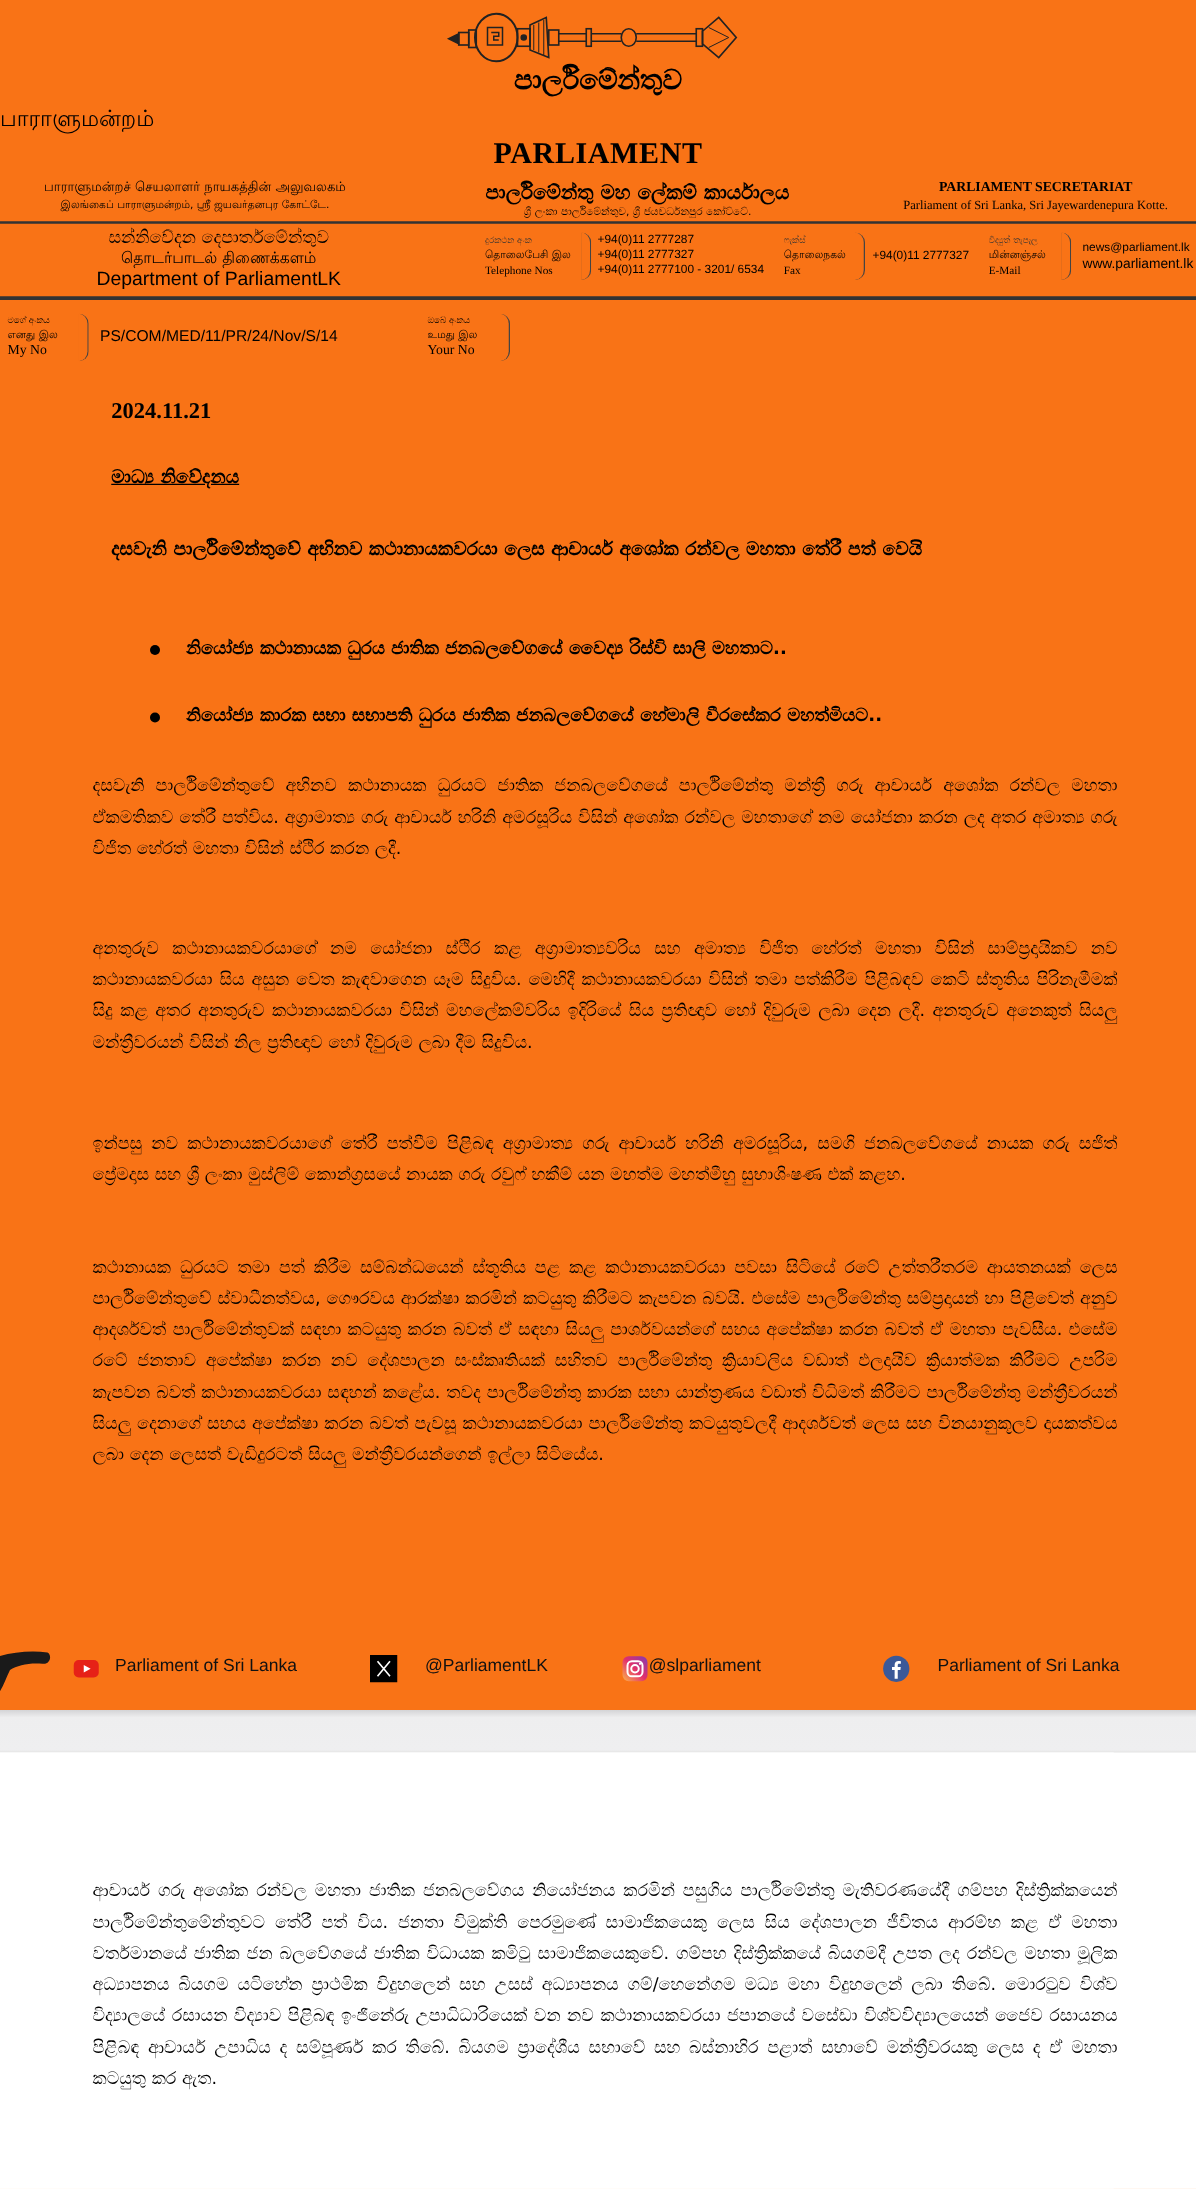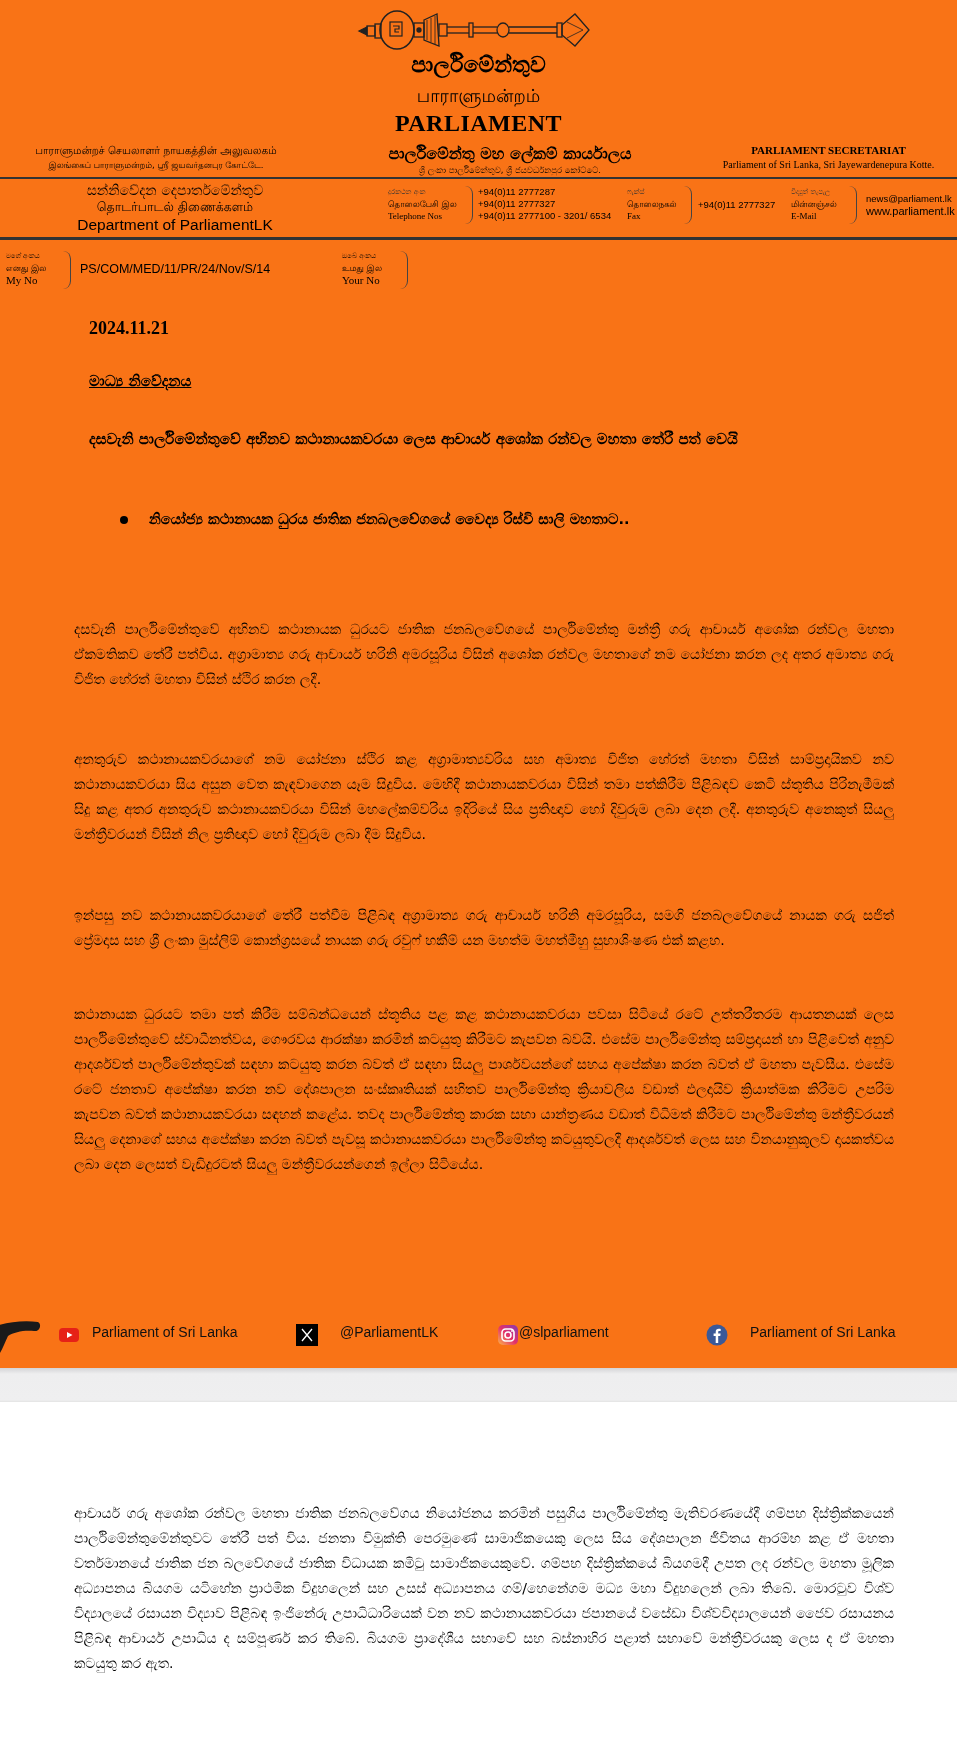--- a/index.html
+++ b/index.html
@@ -8,21 +8,21 @@
 
   .page1 { position: absolute; left: 0; top: 0; width: 957px; height: 1368px; background: #f97316; }
   .page-gap { position: absolute; left: 0; top: 1368px; width: 957px; height: 34px;
               background: linear-gradient(#d4d4d6 0px, #eeeeef 6px, #efeff0 32px, #e3e3e3 34px); }
   .page2 { position: absolute; left: 0; top: 1402px; width: 891px; height: 349px; background: #fff; }
 
   
   .mace { position: absolute; left: 357px; top: 8px; width: 243px; height: 44px; }
   .title-si { position: absolute; left: 0; width: 957px; top: 52px; text-align: center;
               font-family: "DejaVu Sans", sans-serif; font-weight: bold; font-size: 22px; }
-  .title-ta { position: absolute; left: 0; width: 957px; top: 85px; text-align: center;
+  .title-ta { position: absolute; left: 0; width: 957px; top: 85px; text-align: left;
               font-family: "DejaVu Sans", sans-serif; font-size: 18px; }
   .title-en { position: absolute; left: 0; width: 957px; top: 110px; text-align: center;
               font-family: "Liberation Serif", serif; font-weight: bold; font-size: 24px; letter-spacing: 0.5px; }
 
   .org-left { position: absolute; left: 6px; top: 144px; width: 300px; text-align: center; }
   .org-left .l1 { font-family: "DejaVu Sans", sans-serif; font-size: 10.5px; }
   .org-left .l2 { font-family: "DejaVu Sans", sans-serif; font-size: 8.5px; margin-top: 2px; }
   .org-mid { position: absolute; left: 360px; top: 144px; width: 300px; text-align: center; }
   .org-mid .l1 { font-family: "DejaVu Sans", sans-serif; font-size: 16px; font-weight: bold; }
   .org-mid .l2 { font-family: "DejaVu Sans", sans-serif; font-size: 8.5px; margin-top: 2px; }
@@ -177,20 +177,24 @@
 
   <div class="date">2024.11.21</div>
   <div class="kicker">මාධ්‍ය නිවේදනය</div>
   <div class="headline">දසවැනි පාර්ලිමේන්තුවේ අභිනව කථානායකවරයා ලෙස ආචාර්ය අශෝක රන්වල මහතා තේරී පත් වෙයි</div>
 
   <ul class="bullets">
     <li>
       <span class="dot"></span>
       <span>නියෝජ්‍ය කථානායක ධුරය ජාතික ජනබලවේගයේ වෛද්‍ය රිස්වි සාලි මහතාට..</span>
     </li>
+    <li>
+      <span class="dot"></span>
+      <span>නියෝජ්‍ය කාරක සභා සභාපති ධුරය ජාතික ජනබලවේගයේ හේමාලි වීරසේකර මහත්මියට..</span>
+    </li>
   </ul>
 
   <p class="para" style="top:617px;">දසවැනි පාර්ලිමේන්තුවේ අභිනව කථානායක ධුරයට ජාතික ජනබලවේගයේ පාර්ලිමේන්තු මන්ත්‍රී ගරු ආචාර්ය අශෝක රන්වල මහතා ඒකමතිකව තේරී පත්විය. අග්‍රාමාත්‍ය ගරු ආචාර්ය හරිනි අමරසූරිය විසින් අශෝක රන්වල මහතාගේ නම යෝජනා කරන ලද අතර අමාත්‍ය ගරු විජිත හේරත් මහතා විසින් ස්ථිර කරන ලදී.</p>
   <p class="para" style="top:747px;">අනතුරුව  කථානායකවරයාගේ නම යෝජනා ස්ථිර කළ අග්‍රාමාත්‍යවරිය සහ අමාත්‍ය විජිත හේරත් මහතා විසින් සාම්ප්‍රදායිකව නව කථානායකවරයා සිය අසුන වෙත කැඳවාගෙන යෑම සිදුවිය.  මෙහිදී කථානායකවරයා විසින් තමා පත්කිරීම පිළිබඳව කෙටි ස්තූතිය පිරිනැමීමක් සිදු කළ අතර අනතුරුව කථානායකවරයා විසින් මහලේකම්වරිය ඉදිරියේ සිය ප්‍රතිඥාව හෝ දිවුරුම ලබා දෙන ලදී.  අනතුරුව අනෙකුත් සියලු මන්ත්‍රීවරයන් විසින් නිල ප්‍රතිඥාව හෝ දිවුරුම ලබා දීම සිදුවිය.</p>
   <p class="para" style="top:903px;">ඉන්පසු නව කථානායකවරයාගේ තේරී පත්වීම පිළිබඳ අග්‍රාමාත්‍ය ගරු ආචාර්ය හරිනි අමරසූරිය, සමගි ජනබලවේගයේ නායක ගරු සජිත් ප්‍රේමදාස සහ ශ්‍රී ලංකා මුස්ලිම් කොන්ග්‍රසයේ නායක ගරු රවුෆ් හකීම් යන මහත්ම මහත්මීහු සුභාශිංෂණ එක් කළහ.</p>
   <p class="para" style="top:1002px;">කථානායක ධුරයට තමා පත් කිරීම සම්බන්ධයෙන් ස්තූතිය පළ කළ කථානායකවරයා පවසා සිටියේ රටේ උත්තරීතරම ආයතනයක් ලෙස පාර්ලිමේන්තුවේ ස්වාධීනත්වය, ගෞරවය ආරක්ෂා කරමින් කටයුතු කිරීමට කැපවන බවයි.  එසේම පාර්ලිමේන්තු සම්ප්‍රදායන් හා පිළිවෙත් අනුව ආදර්ශවත් පාර්ලිමේන්තුවක් සඳහා කටයුතු කරන බවත් ඒ සඳහා සියලු පාර්ශවයන්ගේ සහය අපේක්ෂා කරන බවත් ඒ මහතා පැවසීය. එසේම රටේ ජනතාව අපේක්ෂා කරන නව දේශපාලන සංස්කෘතියක් සහිතව පාර්ලිමේන්තු ක්‍රියාවලිය වඩාත් ඵලදායිව ක්‍රියාත්මක කිරීමට උපරිම කැපවන බවත් කථානායකවරයා සඳහන් කළේය. තවද පාර්ලිමේන්තු කාරක සභා යාන්ත්‍රණය වඩාත් විධිමත්  කිරීමට පාර්ලිමේන්තු මන්ත්‍රීවරයන් සියලු දෙනාගේ සහය අපේක්ෂා කරන බවත් පැවසූ   කථානායකවරයා පාර්ලිමේන්තු කටයුතුවලදී ආදර්ශවත් ලෙස සහ විනයානුකූලව දායකත්වය ලබා දෙන ලෙසත් වැඩිදුරටත් සියලු මන්ත්‍රීවරයන්ගෙන් ඉල්ලා සිටියේය.</p>
 
   <div class="social">
     <svg class="brush" viewBox="0 0 52 52">
       <path d="M2 14 C14 10, 30 8, 44 10 C48 12, 46 20, 40 19 C30 18, 20 20, 14 24 C10 32, 8 40, 2 46 Z" fill="#1a1a1a"></path>

